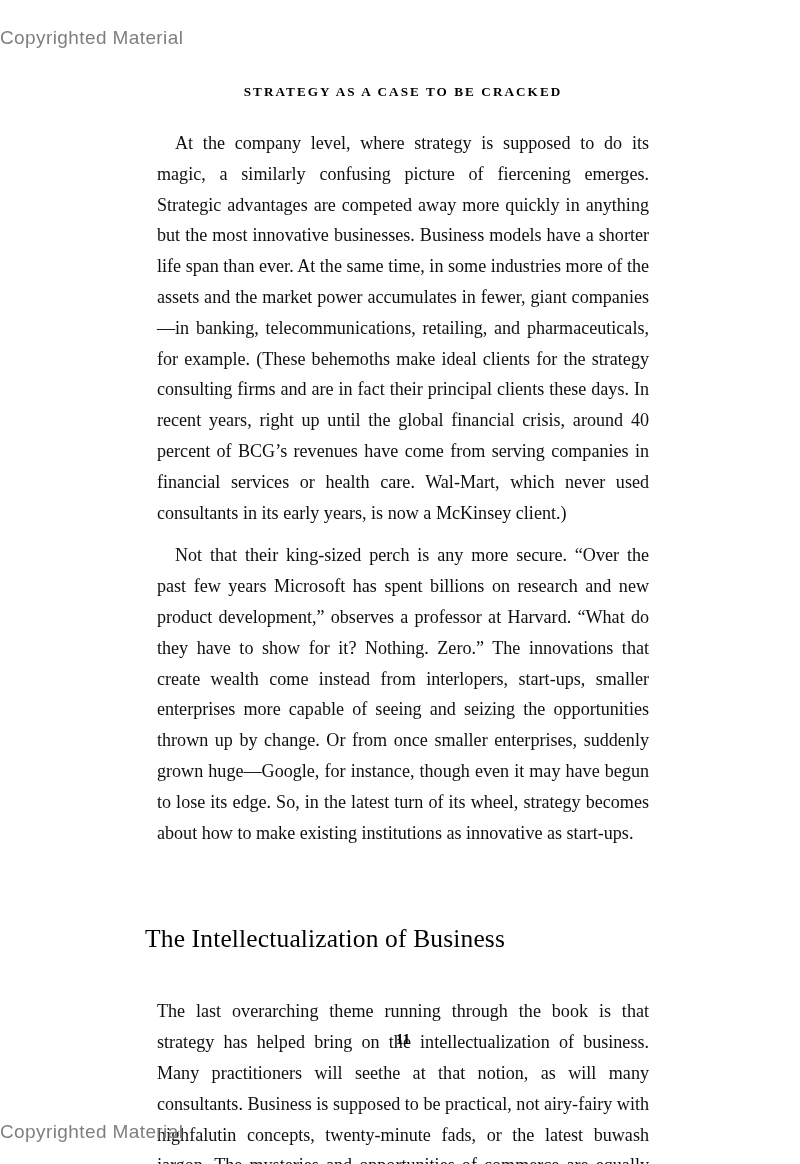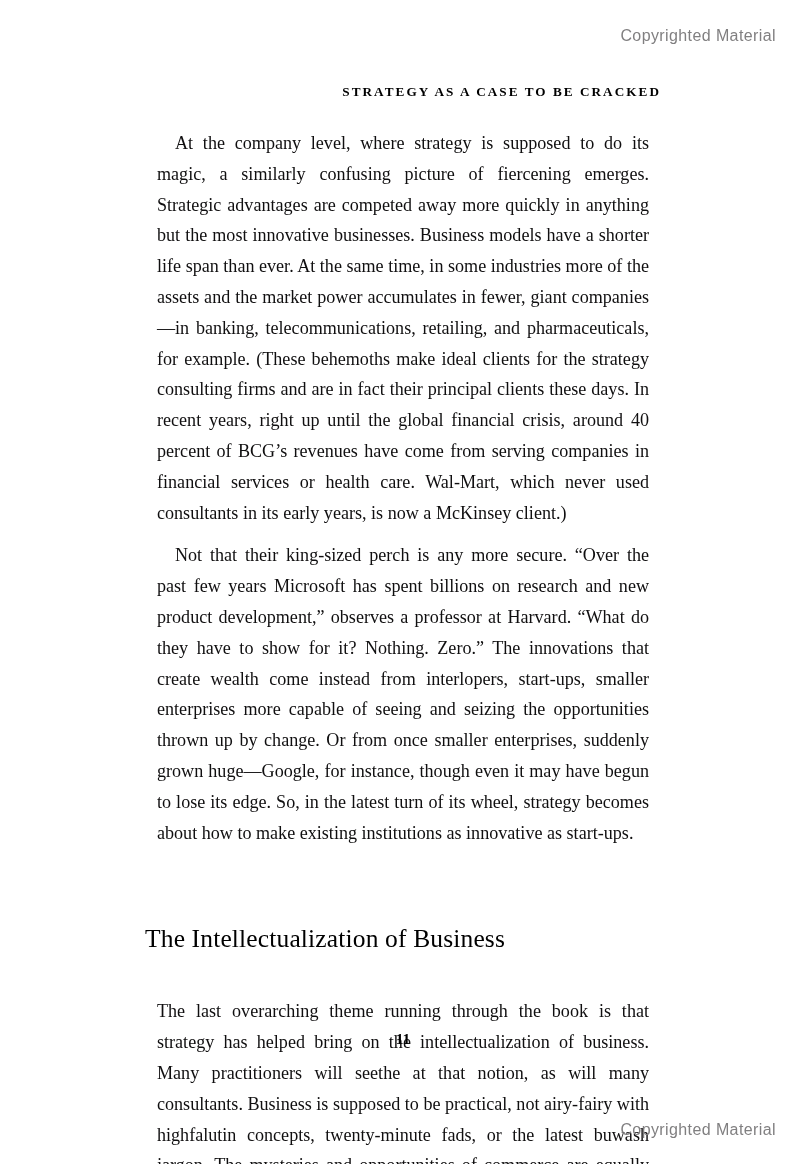--- a/index.html
+++ b/index.html
@@ -15,40 +15,40 @@
     overflow: hidden;
     font-family: "Liberation Serif", "DejaVu Serif", serif;
     color: #0d0d0d;
   }
 
   
   .copyright-band {
     position: absolute;
     left: 0;
     width: 776px;
-    text-align: right;
+    text-align: left;
     font-family: "Liberation Sans", "DejaVu Sans", sans-serif;
-    font-size: 16px;
+    font-size: 19px;
     letter-spacing: 0.4px;
     color: #807f80;
     white-space: nowrap;
   }
   .copyright-top { top: 27px; }
   .copyright-bottom { top: 1121px; }
 
   
   .text-column {
     position: absolute;
     left: 145px;
     top: 84px;
     width: 516px;
   }
 
   .running-head {
-    text-align: right;
+    text-align: center;
     font-size: 13.2px;
     font-weight: bold;
     letter-spacing: 2.05px;
     color: #000000;
     margin: 0 0 28px 0;
     white-space: nowrap;
   }
 
   p.body-par {
     margin: 12px;

